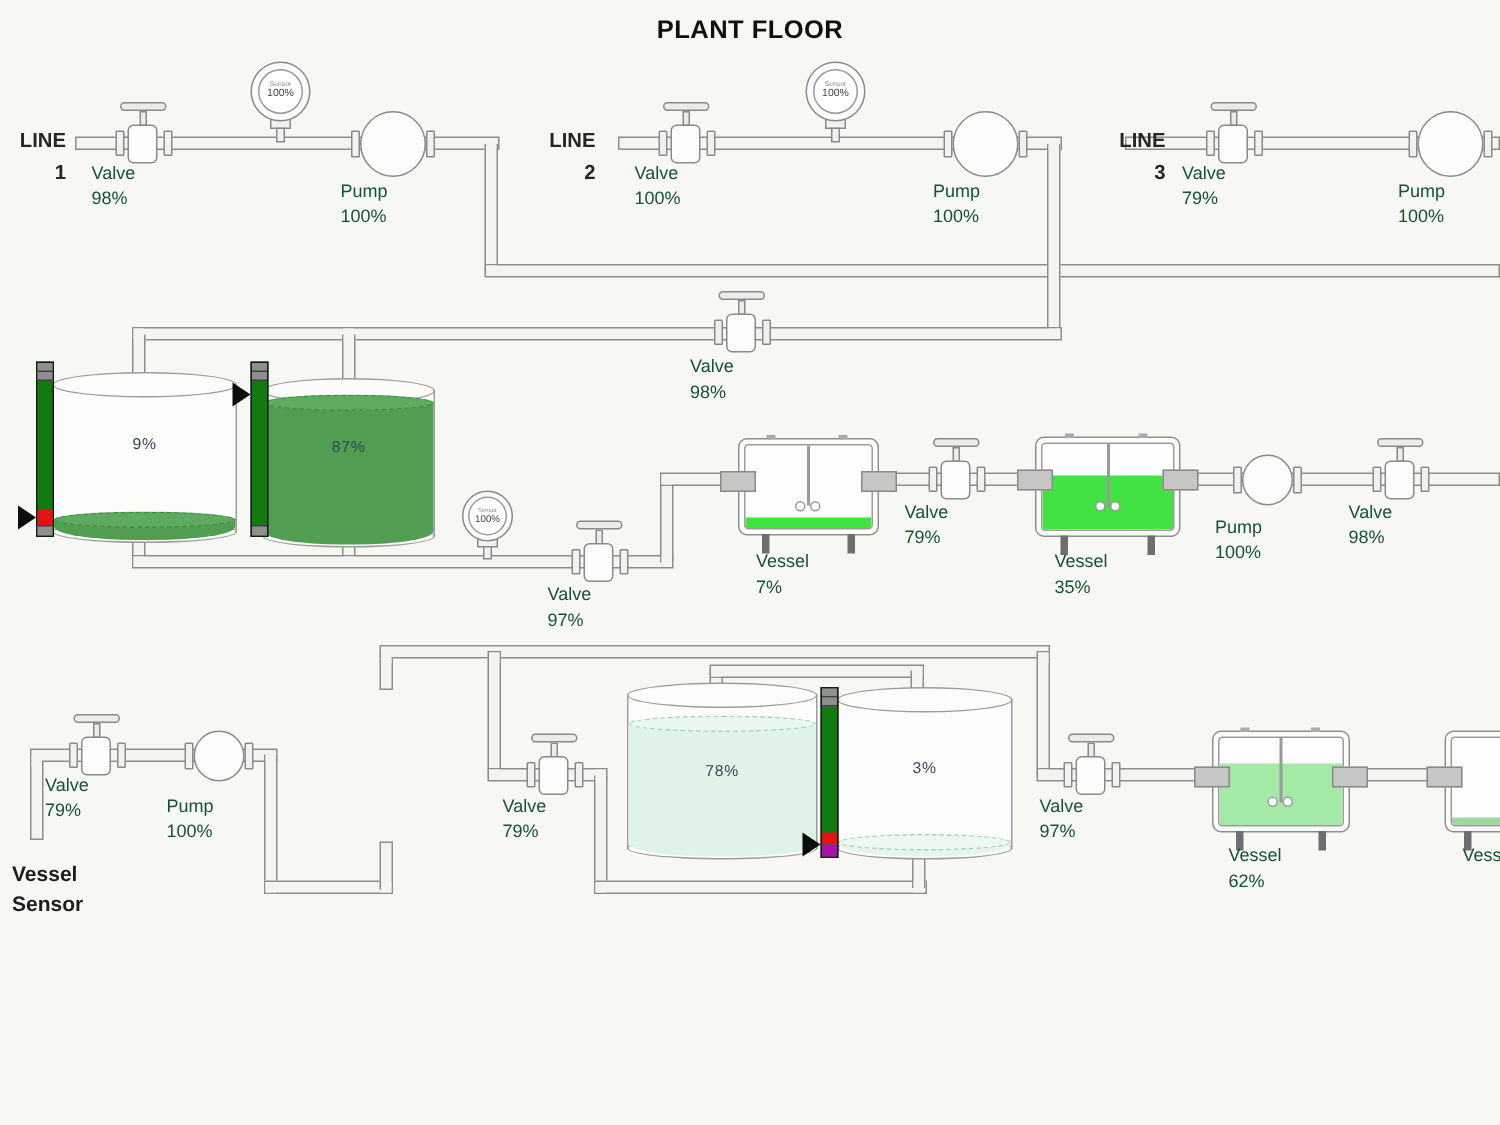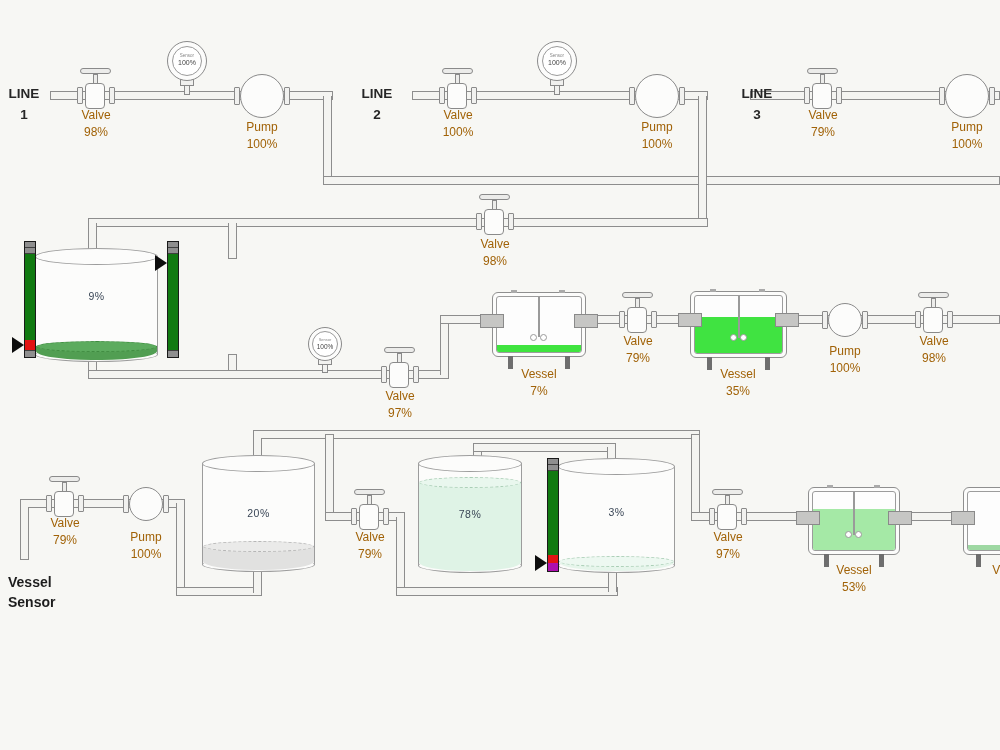--- a/index.html
+++ b/index.html
@@ -47,28 +47,29 @@
   
   .bar{position:absolute;width:12px;background:#117a11;border:1.5px solid #1a1a1a;z-index:6;display:flex;flex-direction:column}
   .bg1{height:6px;background:#8f8f8f;border-bottom:1px solid #3f3f3f}
   .bgrow{flex:1}
   .bred10{height:10px;background:#e21414}
   .bred8{height:8px;background:#e21414}
   .bmag{height:8px;background:#ad10ad}
   .bgb{height:7px;background:#8f8f8f;border-top:1px solid #3f3f3f}
   .arr{position:absolute;width:0;height:0;border-top:8px solid transparent;border-bottom:8px solid transparent;border-left:12px solid #0d0d0d;z-index:7}
   
-  .lbl{position:absolute;width:70px;text-align:center;font-size:12px;color:#a16207;line-height:17px;z-index:8}
-  .line-lbl{position:absolute;width:40px;text-align:center;font:700 13.5px "Liberation Sans",sans-serif;color:#262626;line-height:21px;z-index:8}
+  .lbl{position:absolute;width:70px;text-align:left;font-size:12px;color:#14532d;line-height:17px;z-index:8}
+  .line-lbl{position:absolute;width:40px;text-align:right;font:700 13.5px "Liberation Sans",sans-serif;color:#262626;line-height:21px;z-index:8}
   .waste{position:absolute;left:8px;top:572px;font:700 14px "Liberation Sans",sans-serif;color:#1d1d1d;line-height:20px;z-index:8}
 </style>
 </head>
 <body>
 
 <div class="stage">
+  <div class="title">PLANT FLOOR</div>
 
   <div class="ph" style="left:50px;top:91px;width:283px;height:9px"></div>
   <div class="pv" style="left:323px;top:96px;width:9px;height:87px"></div>
   <div class="ph" style="left:323px;top:176px;width:677px;height:9px"></div>
   <div class="ph" style="left:412px;top:91px;width:296px;height:9px"></div>
   <div class="pv" style="left:698px;top:96px;width:9px;height:130px"></div>
   <div class="ph" style="left:88px;top:218px;width:620px;height:9px"></div>
   <div class="pv" style="left:88px;top:223px;width:9px;height:32px"></div>
   <div class="pv" style="left:228px;top:223px;width:9px;height:36px"></div>
   <div class="ph" style="left:750px;top:91px;width:250px;height:9px"></div>
@@ -340,32 +341,32 @@
   <div class="tank" style="left:35px;top:248px;width:123px;height:114px">
     <div class="t-body"></div>
     <div class="t-top"></div>
     <div class="t-bot"></div>
     <div class="t-fill" style="height:14px;background:#519e52">
       <div class="t-surf" style="background:#5cab5e;border-color:rgba(20,90,20,.4)"></div>
     </div>
     <div class="t-label" style="top:42px">9%</div>
   </div>
 
-
-  <div class="tank" style="left:202px;top:455px;width:113px;height:117px">
+  <div class="tank" style="left:175px;top:252px;width:115px;height:113px">
     <div class="t-body"></div>
     <div class="t-top"></div>
     <div class="t-bot"></div>
-    <div class="t-fill" style="height:24px;background:#e1e1e0">
-      <div class="t-surf" style="background:#eaeae9;border-color:#b5b5b5"></div>
-    </div>
-    <div class="t-label" style="top:52px">20%</div>
-  </div>
-
-  <div class="tank" style="left:418px;top:455px;width:104px;height:118px">
+    <div class="t-fill" style="height:95px;background:#519e52">
+      <div class="t-surf" style="background:#5cab5e;border-color:rgba(20,90,20,.4)"></div>
+    </div>
+    <div class="t-label" style="top:40px">87%</div>
+  </div>
+
+
+  <div class="tank" style="left:418px;top:455px;width:127px;height:118px">
     <div class="t-body"></div>
     <div class="t-top"></div>
     <div class="t-bot"></div>
     <div class="t-fill" style="height:89px;background:#dff3e6">
       <div class="t-surf" style="background:#e9f7ee;border-color:#a8cdb4"></div>
     </div>
     <div class="t-label" style="top:53px">78%</div>
   </div>
 
   <div class="tank" style="left:558px;top:458px;width:117px;height:115px">
@@ -451,21 +452,21 @@
       <div class="vs-ball" style="left:calc(50% - 9px);top:39px"></div>
       <div class="vs-ball" style="left:calc(50% + 1px);top:39px"></div>
     </div>
     <div class="vs-noz" style="left:-13px;top:23px"></div>
     <div class="vs-noz" style="right:-13px;top:23px"></div>
     <div class="vs-leg" style="left:15px"></div>
     <div class="vs-leg" style="right:15px"></div>
   </div>
   <div class="lbl" style="left:819px;top:562px">
     <div>Vessel</div>
-      <div>53%</div>
+      <div>62%</div>
   </div>
 
   <div class="vessel" style="left:963px;top:487px;width:90px;height:68px">
     <div class="vs-in">
       <div class="vs-fill" style="height:5px;background:#9ed8a3"></div>
     </div>
     <div class="vs-noz" style="left:-13px;top:23px"></div>
     <div class="vs-leg" style="left:12px"></div>
   </div>
   <div class="lbl" style="left:975px;top:562px">

